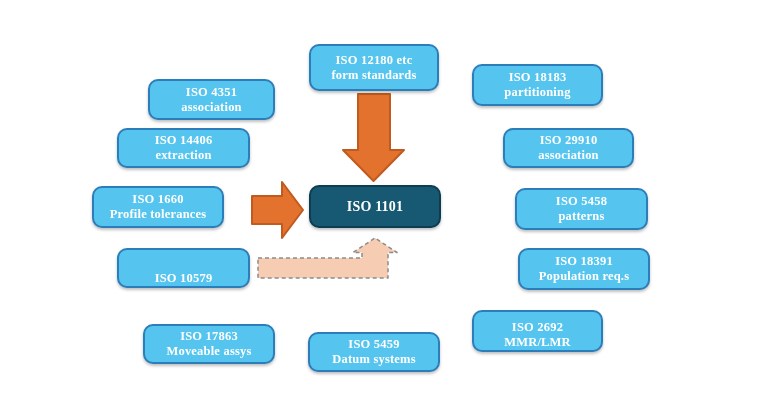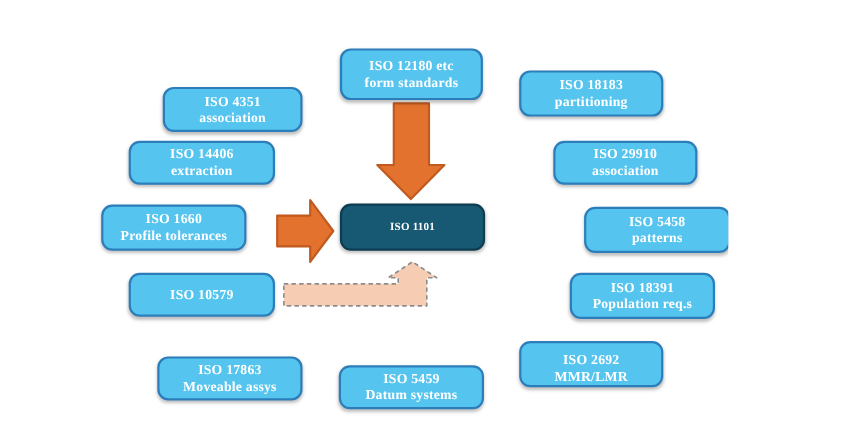--- a/index.html
+++ b/index.html
@@ -26,21 +26,21 @@
     justify-content:center;
     text-align:center;
     font-size:12.5px;
     font-weight:700;
     line-height:15px;
     letter-spacing:0.2px;
   }
   .node.center-node{
     background:#175872;
     border:2px solid #0e3d52;
-    font-size:10px;
+    font-size:14px;
     line-height:16px;
   }
   .arrow-solid{fill:#e2722e;stroke:#c05a1e;stroke-width:2;stroke-linejoin:round;}
   .arrow-dashed{fill:#f6ccb3;stroke:#8c8c8c;stroke-width:1.5;stroke-linejoin:round;stroke-dasharray:4 3;}
 </style>
 </head>
 <body>
 
 <div id="canvas">
 
@@ -75,26 +75,26 @@
     <span>association</span>
   </div>
 
   <div class="node" style="left:92px;top:186px;width:132px;height:42px;">
     <span>ISO 1660</span>
     <span>Profile tolerances</span>
   </div>
   <div class="node center-node" style="left:309px;top:185px;width:132px;height:43px;">
     <span>ISO 1101</span>
   </div>
-  <div class="node" style="left:515px;top:188px;width:133px;height:42px;margin-left:16px;">
+  <div class="node" style="left:515px;top:188px;width:133px;height:42px;">
     <span>ISO 5458</span>
     <span>patterns</span>
   </div>
 
-  <div class="node" style="left:117px;top:248px;width:133px;height:40px;">
+  <div class="node" style="left:117px;top:248px;width:133px;height:40px;justify-content:flex-end;">
     <span>ISO 10579</span>
   </div>
   <div class="node" style="left:505px;top:248px;width:132px;height:42px;margin-left:13px;">
     <span>ISO 18391</span>
     <span>Population req.s</span>
   </div>
 
   <div class="node" style="left:143px;top:312px;width:132px;height:40px;margin-top:12px;">
     <span>ISO 17863</span>
     <span>Moveable assys</span>

